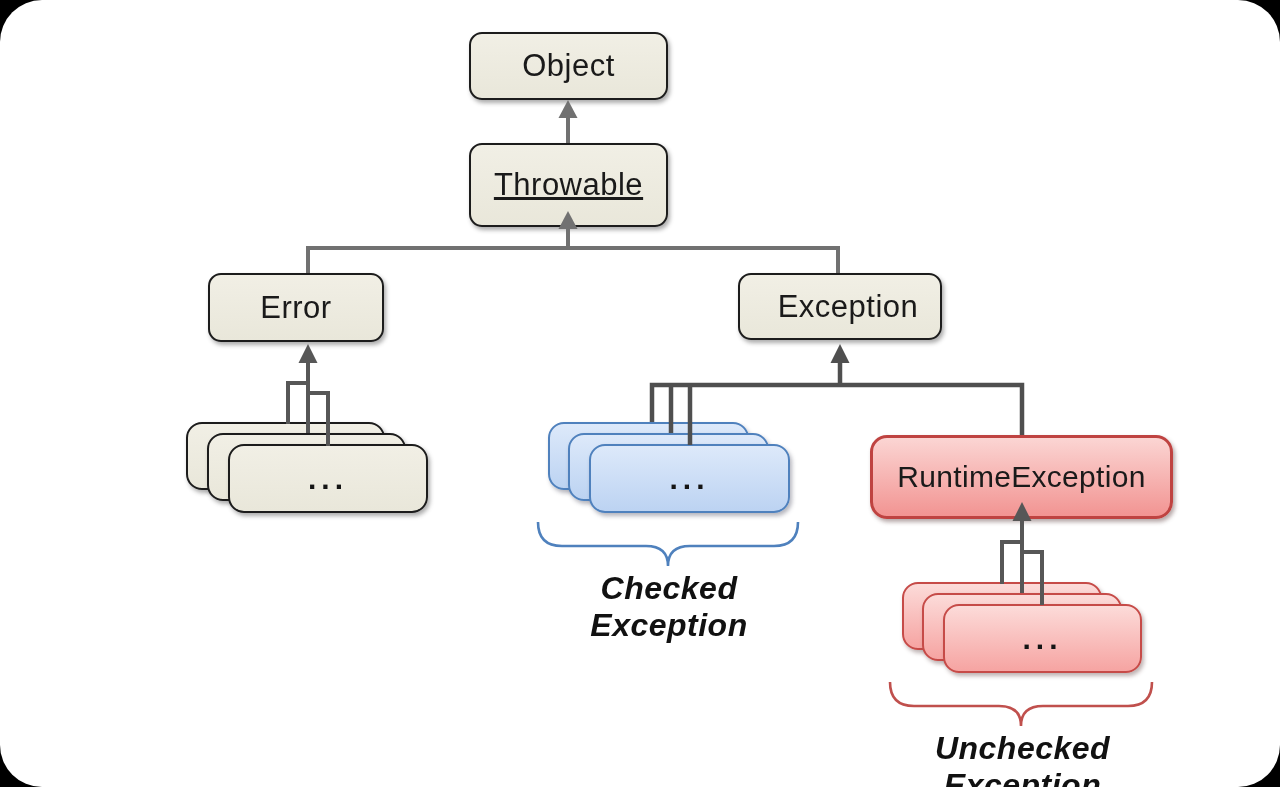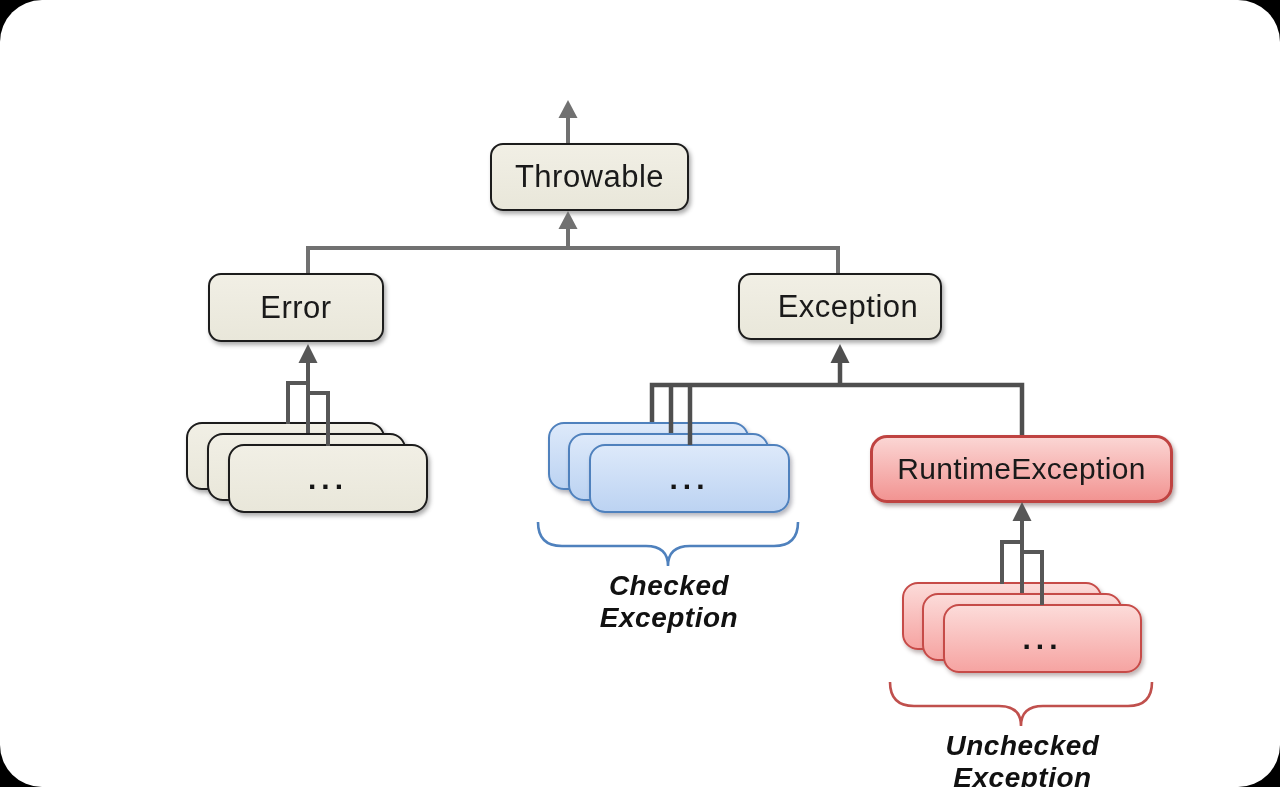--- a/index.html
+++ b/index.html
@@ -18,45 +18,48 @@
         box-shadow:2px 3px 4px rgba(70,70,90,0.40);}
   .pink{background:linear-gradient(180deg,#fcdbd9 0%,#f6a4a2 100%);
         border:2.5px solid #c64b48;border-radius:16px;
         box-shadow:2px 3px 4px rgba(90,60,60,0.40);}
   .runtime{background:linear-gradient(180deg,#fbd5d3 0%,#f29492 100%);
            border:3px solid #bf4341;border-radius:17px;
            box-shadow:2px 3px 4px rgba(90,60,60,0.45);
            font-size:30px;letter-spacing:.3px;}
   .dots{font-size:30px;font-weight:bold;letter-spacing:5px;color:#141414;}
   
-  .ann{position:absolute;font-size:28px;font-weight:bold;font-style:italic;
+  .ann{position:absolute;font-size:32px;font-weight:bold;font-style:italic;
        color:#111;text-align:center;letter-spacing:.5px;}
   
   #wires{position:absolute;left:0;top:0;width:1280px;height:787px;
          pointer-events:none;}
 </style>
 </head>
 <body>
 
 <div id="canvas">
 
+  <div class="node beige" style="left:469px;top:32px;width:199px;height:68px;">
+    <span>Object</span>
+  </div>
 
-  <div class="node beige" style="left:490px;top:143px;width:199px;height:68px;">
+  <div class="node beige" style="left:469px;top:143px;width:199px;height:84px;text-decoration:underline;">
     <span>Throwable</span>
   </div>
 
   <div class="node beige" style="left:208px;top:273px;width:176px;height:69px;">
     <span>Error</span>
   </div>
 
   <div class="node beige" style="left:738px;top:273px;width:204px;height:67px;padding-left:16px;">
     <span>Exception</span>
   </div>
 
-  <div class="node runtime" style="left:870px;top:435px;width:303px;height:68px;">
+  <div class="node runtime" style="left:870px;top:435px;width:303px;height:84px;">
     <span>RuntimeException</span>
   </div>
 
   <div>
     <div class="node beige" style="left:186px;top:422px;width:199px;height:68px;border-radius:16px;"></div>
     <div class="node beige" style="left:207px;top:433px;width:199px;height:68px;border-radius:16px;"></div>
     <div class="node beige" style="left:228px;top:444px;width:200px;height:69px;border-radius:16px;">
       <span class="dots">...</span>
     </div>
   </div>

